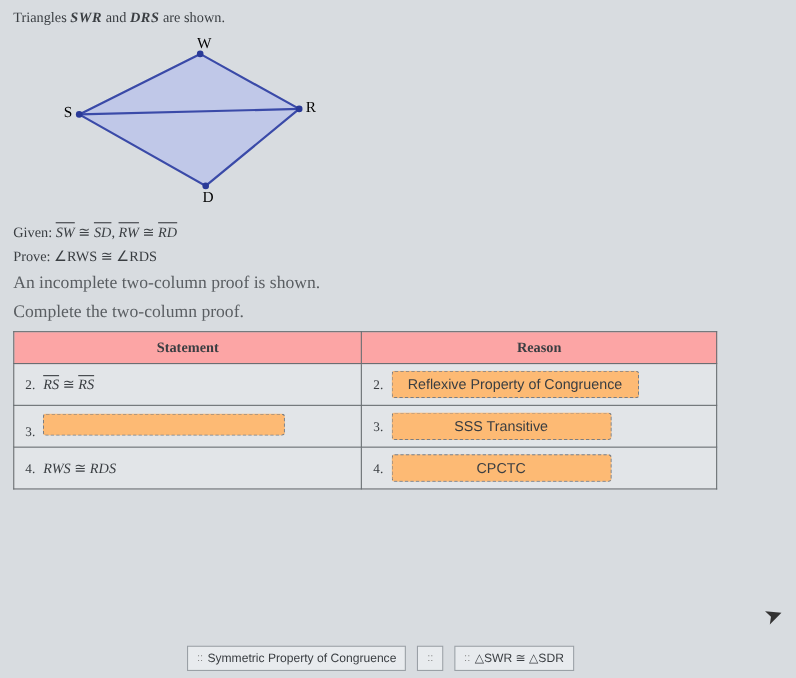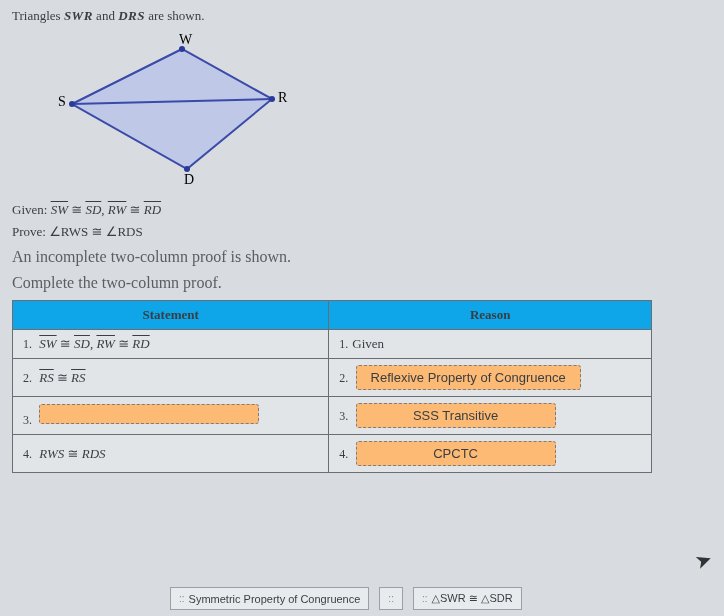--- a/index.html
+++ b/index.html
@@ -34,21 +34,21 @@
   table.proof th, table.proof td {
     border: 1px solid #6a6e72;
     padding: 6px 10px;
     font-size: 13px;
     vertical-align: middle;
   }
   table.proof th {
     font-weight: bold;
     text-align: center;
     font-family: 'Times New Roman', serif;
-    background: #0ea5e9;
+    background: #fca5a5;
   }
   .num { font-size: 12px; margin-right: 4px; }
   .stmt .seg { text-decoration: overline; font-style: italic; }
   .dropzone {
     display: inline-block;
     border: 1.5px dashed #7a7e84;
     border-radius: 3px;
     padding: 4px 14px;
     font-family: Arial, sans-serif;
     font-size: 13px;
@@ -124,28 +124,20 @@
 <div class="sub">Complete the two-column proof.</div>
 
 <table class="proof">
   <tbody>
       <tr>
     <th>Statement</th>
     <th>Reason</th>
   </tr>
   <tr>
     <td class="stmt">
-      <span class="num">1.</span>
-      <span class="seg">SW</span> ≅ <span class="seg">SD</span>,
-      <span class="seg">RW</span> ≅ <span class="seg">RD</span>
-    </td>
-    <td><span class="num">1.</span><span>Given</span></td>
-  </tr>
-  <tr>
-    <td class="stmt">
       <span class="num">2.</span>
       <span class="seg">RS</span> ≅ <span class="seg">RS</span>
     </td>
     <td><span class="num">2.</span>
       <span class="dropzone">Reflexive Property of Congruence</span>
     </td>
   </tr>
   <tr>
     <td class="stmt">
       <span class="num">3.</span>

